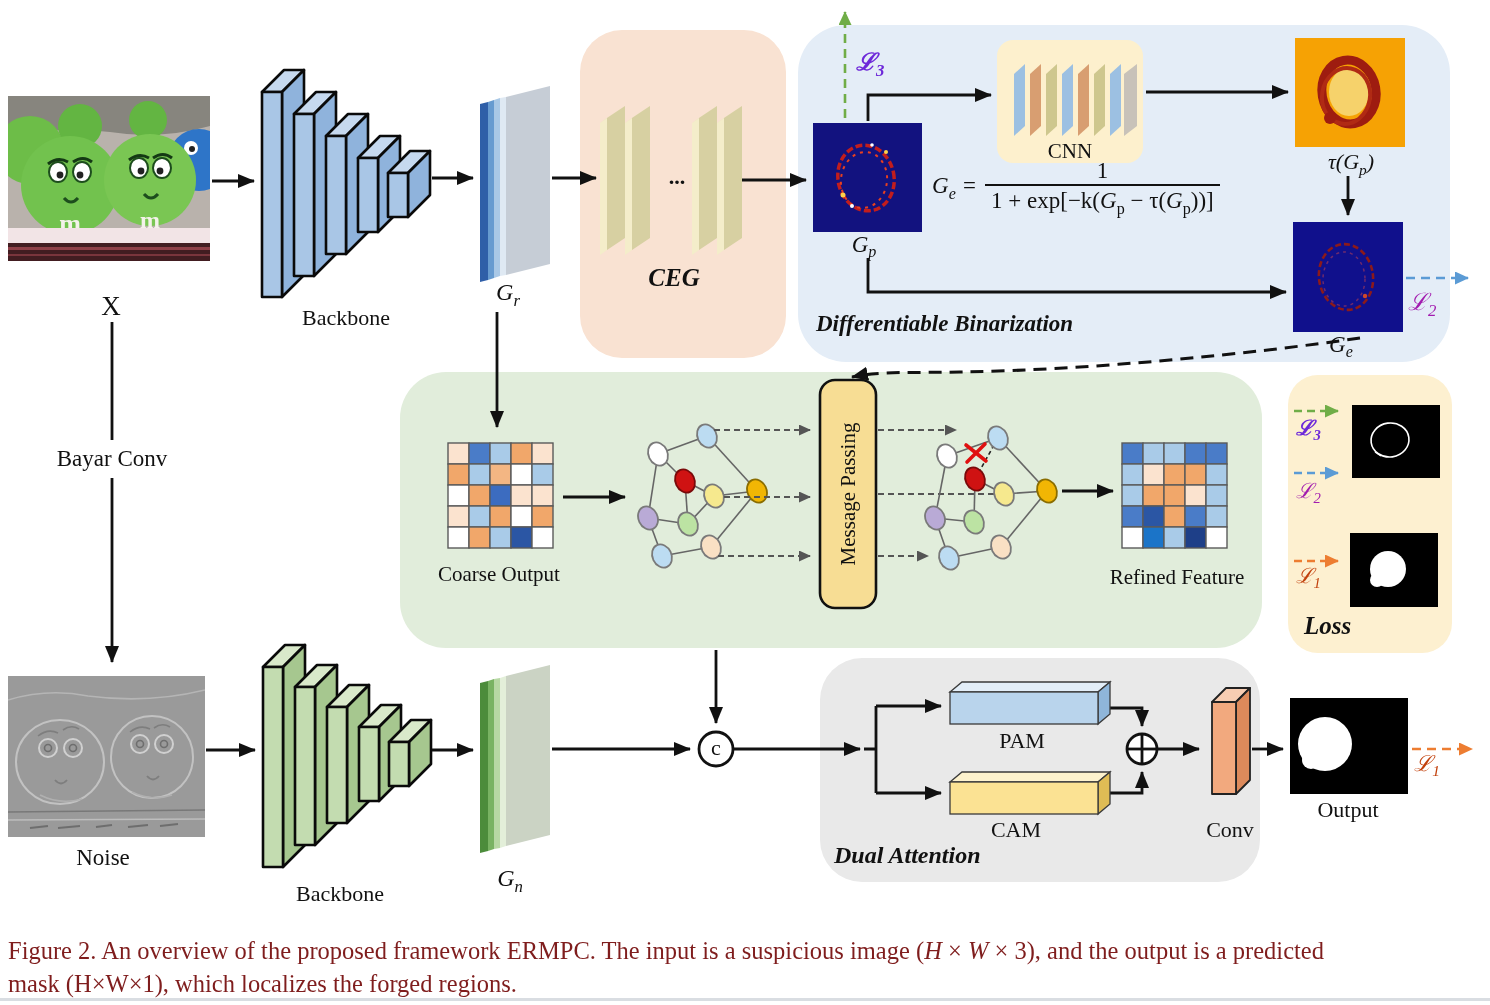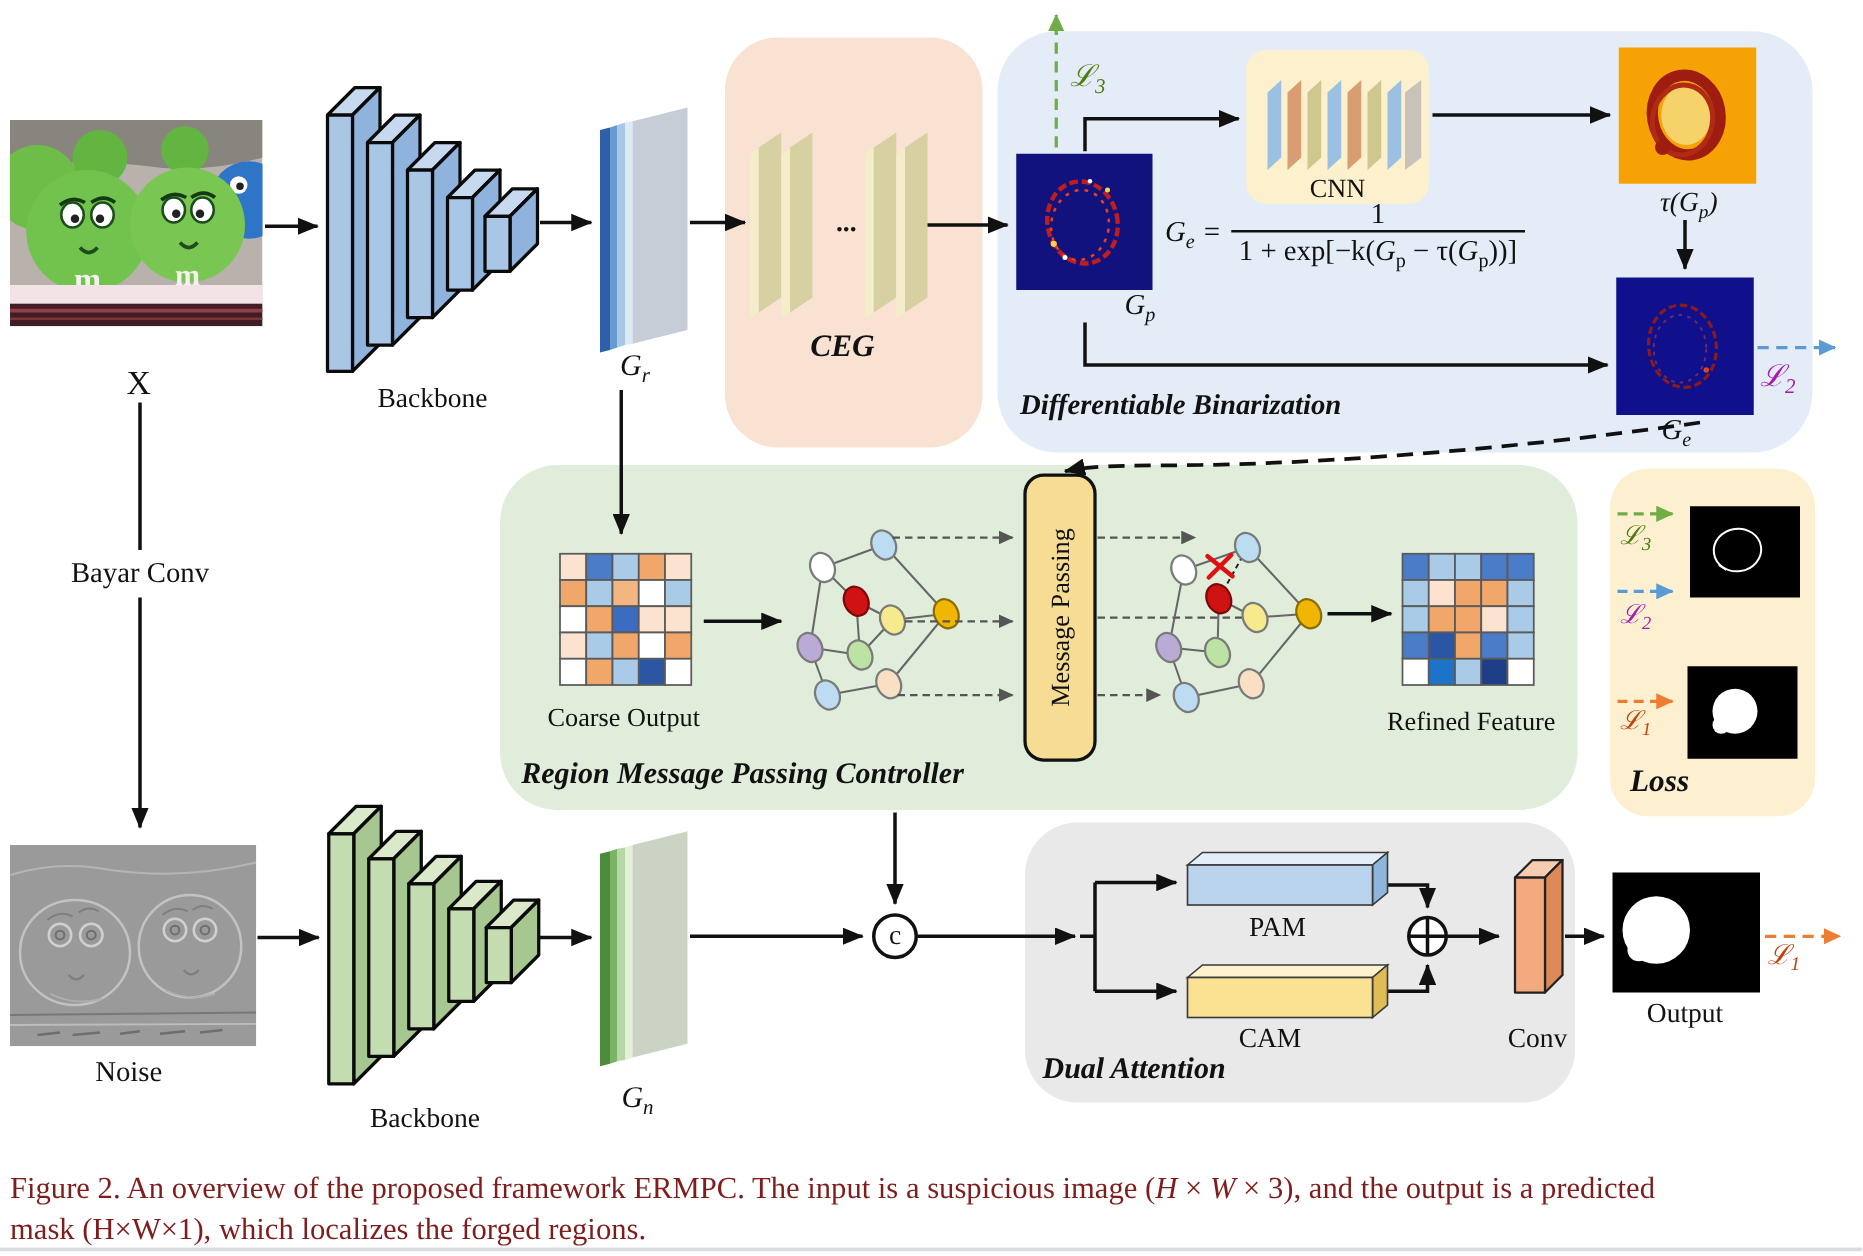--- a/index.html
+++ b/index.html
@@ -10,21 +10,21 @@
   .db-box{left:798px;top:25px;width:652px;height:337px;background:#e4edf7;border-radius:48px;}
   .rmpc-box{left:400px;top:372px;width:862px;height:276px;background:#e1eddb;border-radius:46px;}
   .loss-box{left:1288px;top:375px;width:164px;height:278px;background:#fdf0d0;border-radius:30px;}
   .da-box{left:820px;top:658px;width:440px;height:224px;background:#e9e9e9;border-radius:42px;}
   svg.overlay{position:absolute;left:0;top:0;}
   .lbl{position:absolute;white-space:nowrap;line-height:1.05;}
   .c{transform:translate(-50%,-50%);}
   .rot{transform:translate(-50%,-50%) rotate(-90deg);}
   .bi{font-weight:bold;font-style:italic;}
   .it{font-style:italic;}
-  .green{color:#4d7c0f;}
+  .green{color:#6d28d9;font-weight:bold;}
   .blue{color:#a21caf;text-align:right;}
   .orange{color:#c2410c;}
   sub{font-size:70%;}
   .formula{position:absolute;left:932px;top:158px;display:flex;align-items:center;font-size:23px;}
   .formula .lhs{font-style:italic;margin-right:8px;}
   .frac{display:inline-flex;flex-direction:column;align-items:center;}
   .frac .num{padding:0 4px;}
   .frac .den{border-top:2px solid #111;padding:2px 6px 0 6px;}
   .caption{position:absolute;left:8px;top:934px;width:1478px;font-size:24.5px;line-height:33px;color:#7f1d1d;}
   .bottom-rule{position:absolute;left:0;top:998px;width:1490px;height:3px;background:#d9dde2;}
@@ -461,40 +461,39 @@
       <circle cx="1311" cy="760" r="9" fill="#fff"></circle>
     </g>
     <line x1="1412" y1="749" x2="1472" y2="749" stroke="#ed7d31" stroke-width="2.6" stroke-dasharray="9 6" marker-end="url(#mO)"></line>
   </svg>
 
   <div class="lbl c" style="left:111px;top:306px;font-size:27px;">X</div>
   <div class="lbl c" style="left:346px;top:318px;font-size:22px;">Backbone</div>
   <div class="lbl c it" style="left:508px;top:295px;font-size:24px;"><span>G</span><sub>r</sub></div>
   <div class="lbl c" style="left:677px;top:177px;font-size:22px;font-weight:bold;">...</div>
   <div class="lbl c bi" style="left:674px;top:278px;font-size:25px;">CEG</div>
-  <div class="lbl c it" style="left:864px;top:247px;font-size:23px;margin-left:48px;"><span>G</span><sub>p</sub></div>
+  <div class="lbl c it" style="left:864px;top:247px;font-size:23px;"><span>G</span><sub>p</sub></div>
   <div class="lbl it green" style="left:856px;top:50px;font-size:24px;"><span>ℒ</span><sub>3</sub></div>
   <div class="lbl c" style="left:1070px;top:151px;font-size:21px;">CNN</div>
   <div class="lbl c it" style="left:1351px;top:164px;font-size:22px;"><span>τ(G</span><sub>p</sub><span>)</span></div>
   <div class="lbl c it" style="left:1341px;top:347px;font-size:23px;"><span>G</span><sub>e</sub></div>
   <div class="lbl it blue" style="left:1408px;top:290px;font-size:24px;"><span>ℒ</span><sub>2</sub></div>
   <div class="lbl bi" style="left:816px;top:312px;font-size:23px;">Differentiable Binarization</div>
 
   <div class="formula">
     <span class="lhs"><span>G</span><sub>e</sub><span> = </span></span>
     <span class="frac">
       <span class="num">1</span>
       <span class="den"><span>1 + exp[−k(</span><i>G</i><sub>p</sub><span> − τ(</span><i>G</i><sub>p</sub><span>))]</span></span>
     </span>
   </div>
 
   <div class="lbl c" style="left:499px;top:574px;font-size:21px;">Coarse Output</div>
   <div class="lbl c" style="left:1177px;top:577px;font-size:21px;">Refined Feature</div>
   <div class="lbl rot" style="left:848px;top:494px;font-size:21px;">Message Passing</div>
-  <div class="lbl bi" style="left:417px;top:607px;font-size:24px;">Region Message Passing Controller</div>
 
   <div class="lbl it green" style="left:1296px;top:417px;font-size:21px;"><span>ℒ</span><sub>3</sub></div>
   <div class="lbl it blue" style="left:1296px;top:480px;font-size:21px;"><span>ℒ</span><sub>2</sub></div>
   <div class="lbl it orange" style="left:1296px;top:565px;font-size:21px;"><span>ℒ</span><sub>1</sub></div>
   <div class="lbl bi" style="left:1304px;top:613px;font-size:25px;text-align:right;">Loss</div>
 
   <div class="lbl c" style="left:112px;top:459px;font-size:23px;">Bayar Conv</div>
   <div class="lbl c" style="left:103px;top:858px;font-size:23px;">Noise</div>
   <div class="lbl c" style="left:340px;top:894px;font-size:22px;">Backbone</div>
   <div class="lbl c it" style="left:510px;top:881px;font-size:24px;"><span>G</span><sub>n</sub></div>

